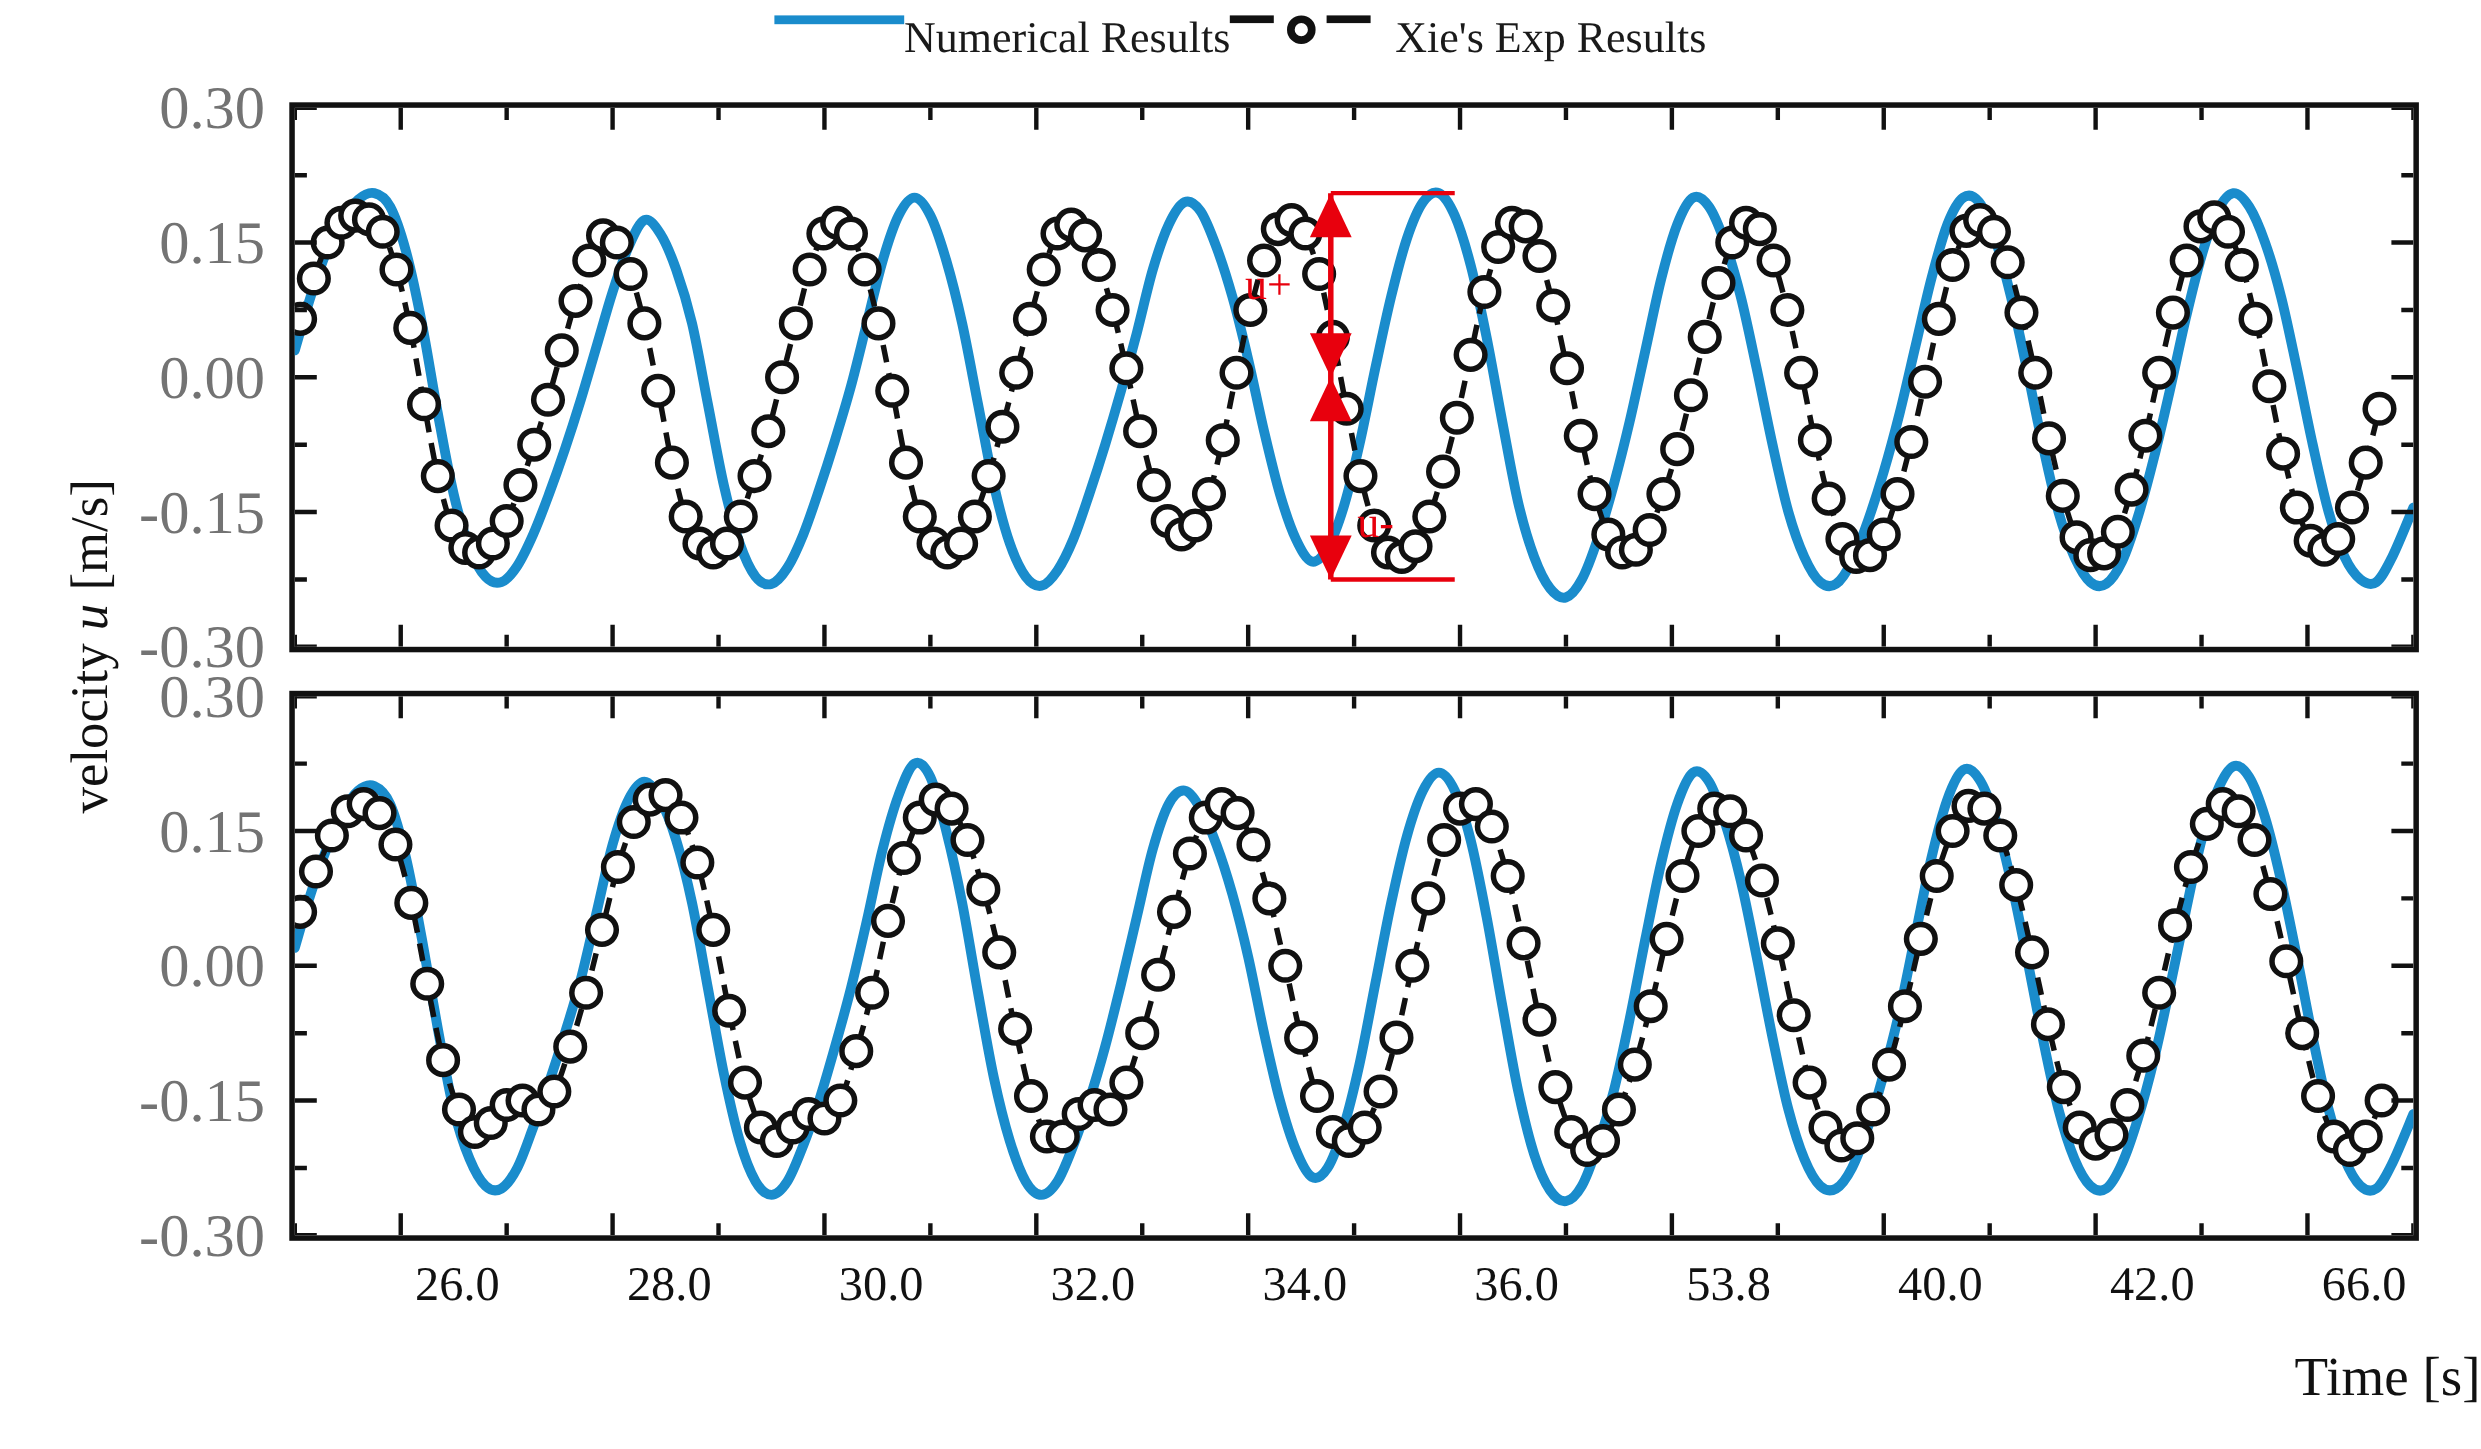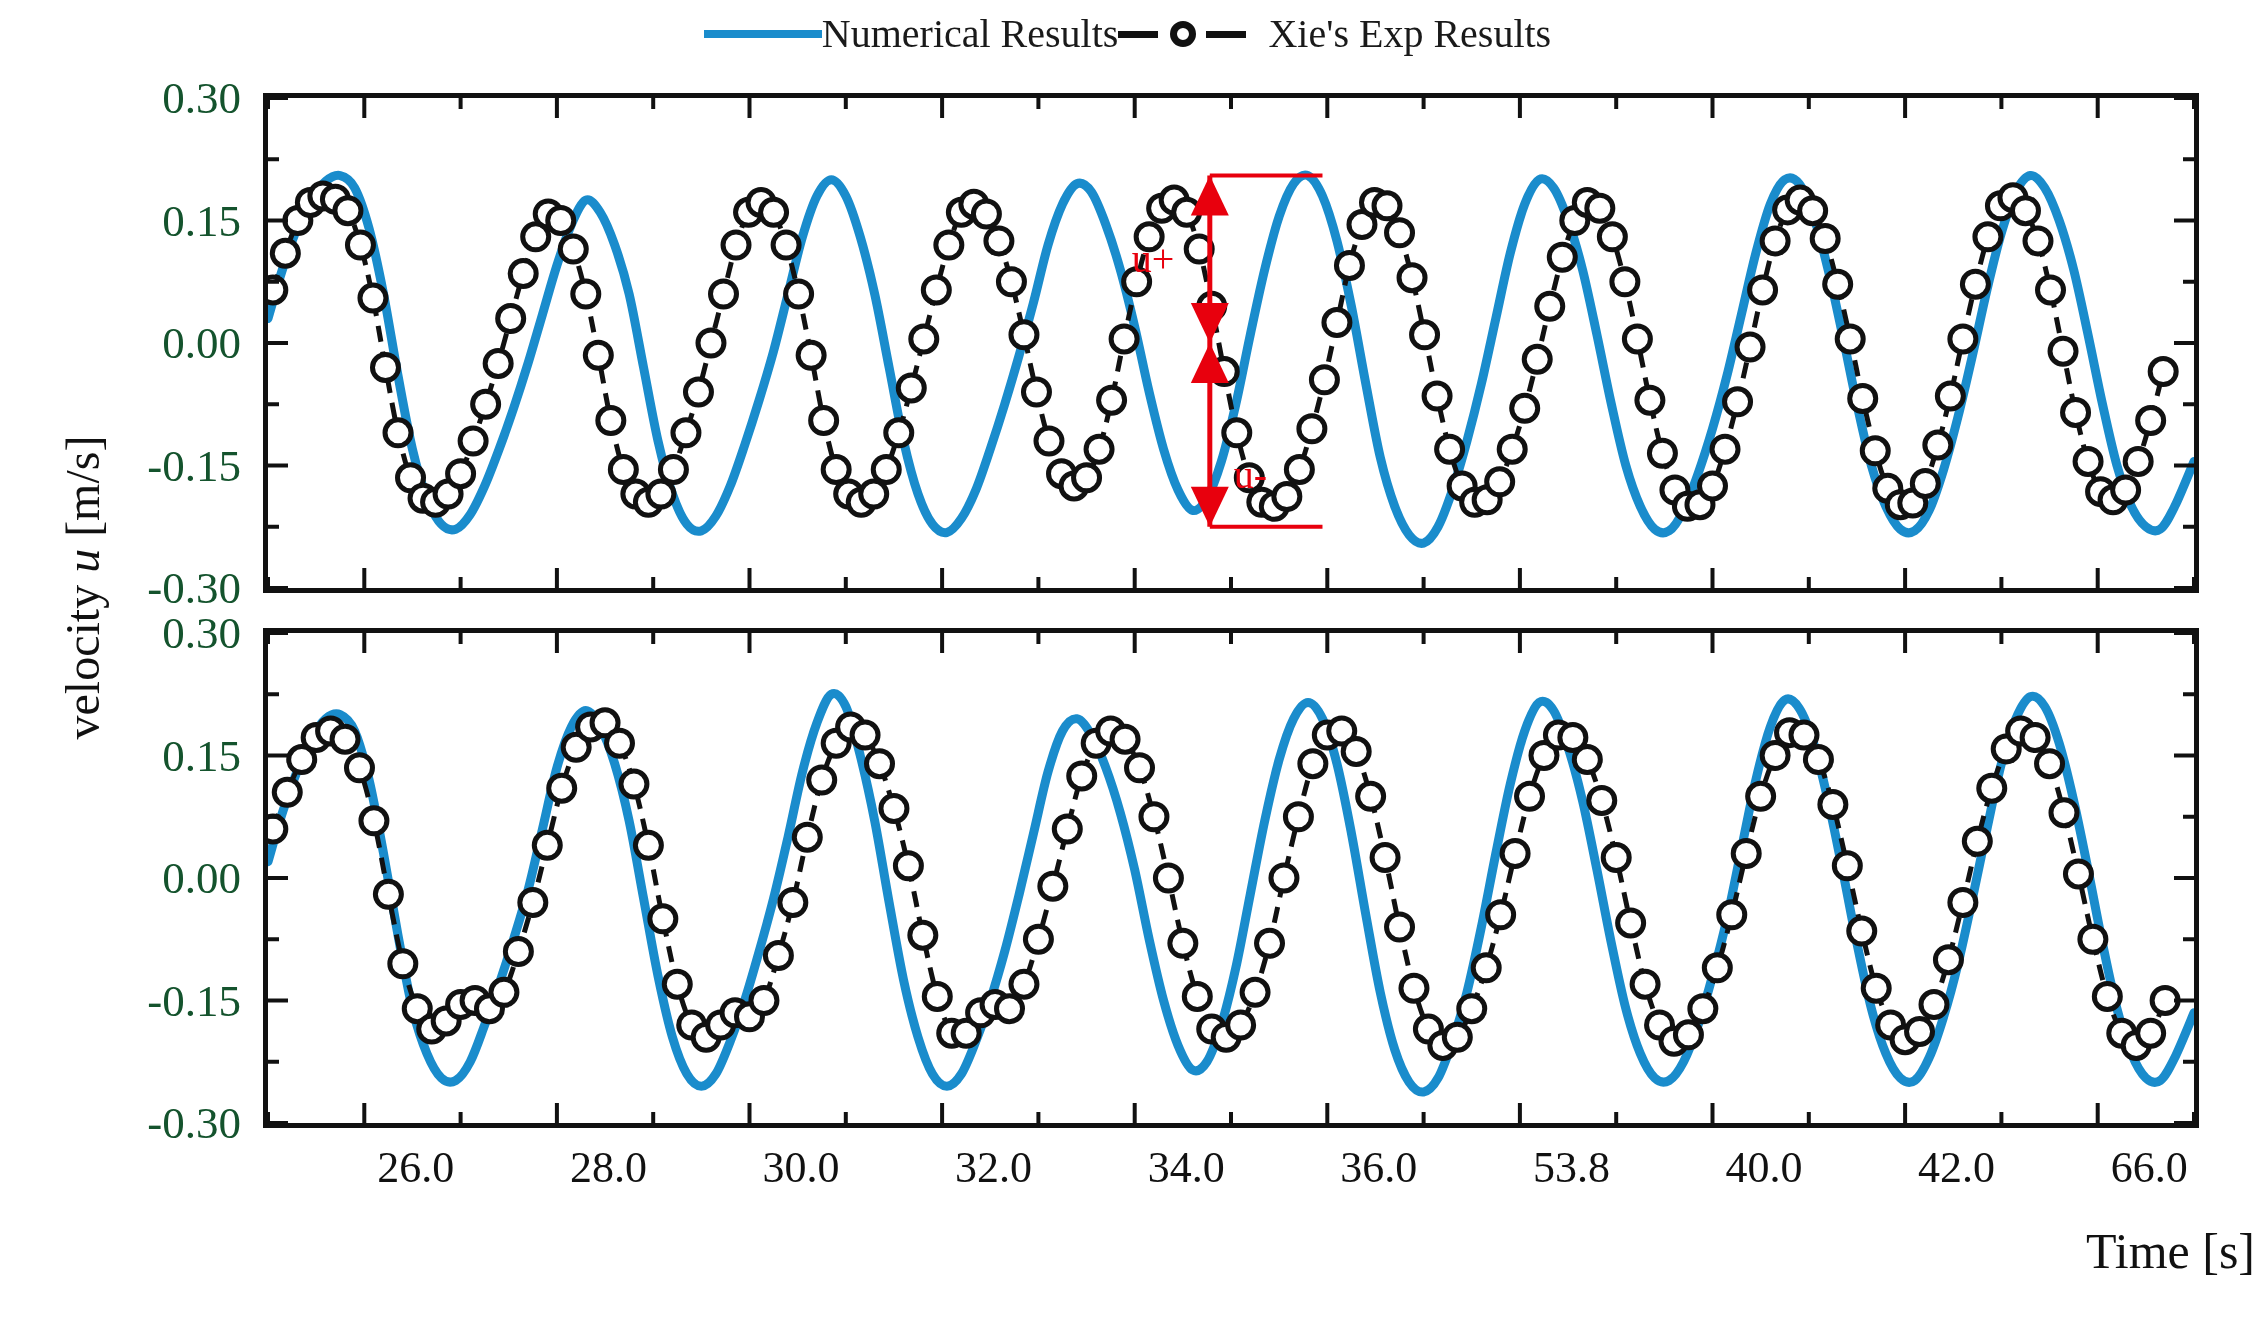--- a/index.html
+++ b/index.html
@@ -2,21 +2,21 @@
 <html><head>
 <meta charset="utf-8">
 <style>
   html,body{margin:0;padding:0;background:#ffffff;}
   body{width:2255px;height:1317px;font-family:"Liberation Serif",serif;overflow:hidden;}
   #root{position:relative;width:2255px;height:1317px;background:#fff;}
 
   
   .legend{position:absolute;left:0;top:6px;width:2255px;height:56px;
           display:flex;align-items:center;justify-content:center;gap:0px;}
-  .legend-entry{display:flex;align-items:center;}
+  .legend-entry{display:flex;align-items:flex-start;}
   .lg-line-solid{width:118px;height:8px;background:#1a8ccc;display:inline-block;}
   .lg-text{font-size:40px;color:#1a1a1a;line-height:1;white-space:pre;}
   .lg-dash-left,.lg-dash-right{width:40px;height:7px;background:#111;display:inline-block;}
   .lg-circle{width:26px;height:26px;border:7px solid #111;border-radius:50%;
              background:#fff;display:inline-block;box-sizing:border-box;}
 
   
   .ylabel{position:absolute;left:-178px;top:560px;width:520px;text-align:center;
           transform:rotate(-90deg);transform-origin:center center;
           font-size:48px;color:#111;white-space:nowrap;}
@@ -26,21 +26,21 @@
 
   
   .panel{position:absolute;border:5px solid #111;background:#fff;box-sizing:border-box;}
   #panel-a{left:263px;top:93px;width:1936px;height:500px;}
   #panel-b{left:263px;top:628px;width:1936px;height:500px;}
   .panel-caption{position:absolute;left:18px;top:10px;font-size:37px;color:#111;
                  white-space:nowrap;z-index:6;}
   .panel-caption i{font-style:italic;}
 
   .plot-svg{position:absolute;left:0;top:0;width:100%;height:100%;display:block;}
-  .ytick-lab{position:absolute;text-align:right;font-size:45px;color:#14532d;
+  .ytick-lab{position:absolute;text-align:right;font-size:55px;color:#737373;
              width:230px;left:15px;transform:translateY(-50%);}
   .xtick-lab{position:absolute;text-align:right;font-size:44px;color:#111;
              width:180px;transform:translateX(-50%);top:1142px;}
 
   
   .annot-text{position:absolute;font-size:40px;color:#e8000d;white-space:nowrap;}
 </style>
 </head>
 <body>
 

